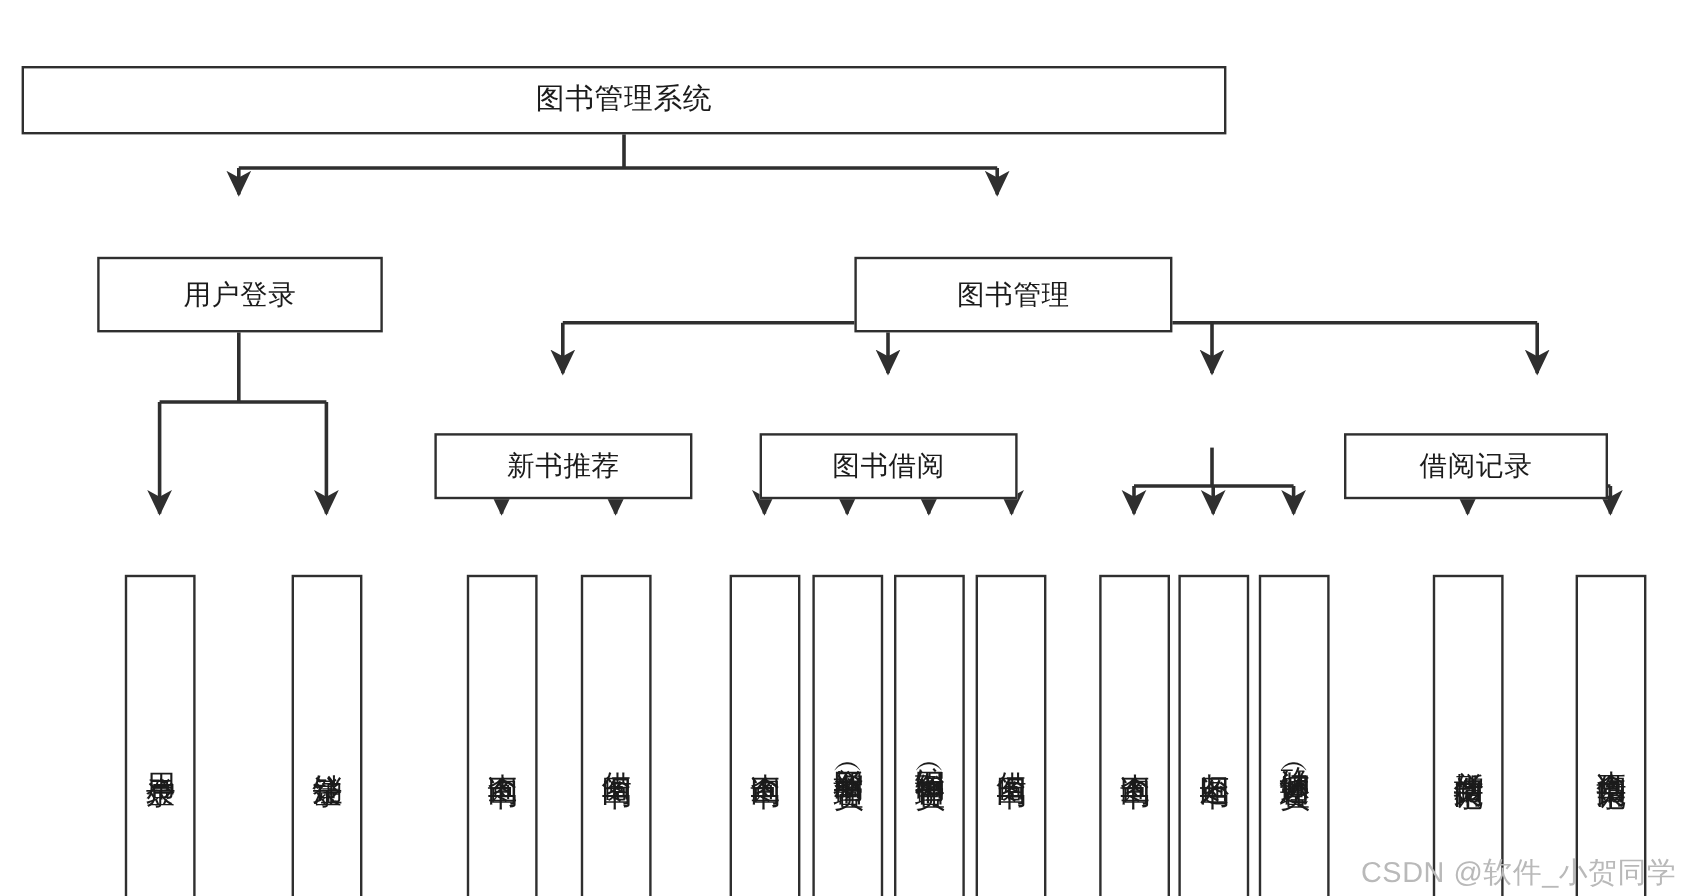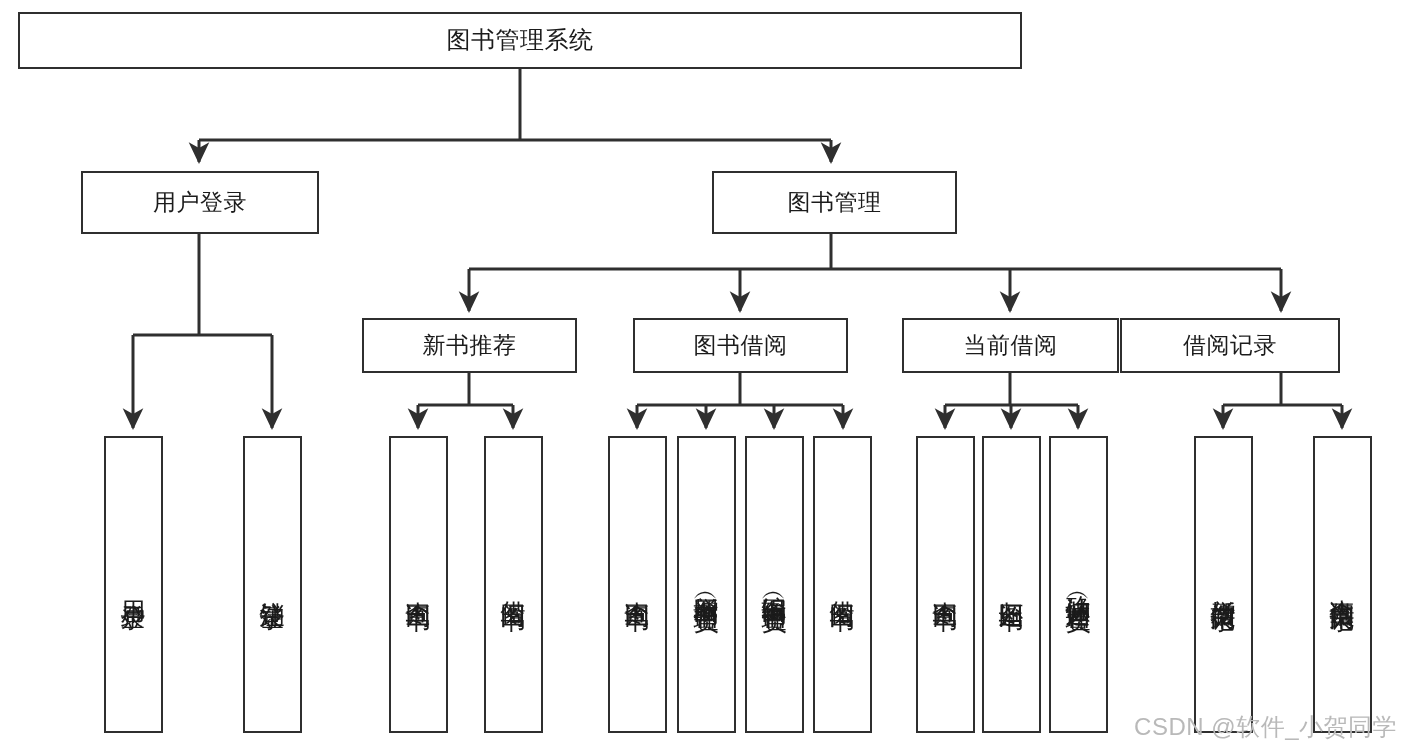--- a/index.html
+++ b/index.html
@@ -28,20 +28,21 @@
   }
   .node {
     position: absolute;
     box-sizing: border-box;
     background: #ffffff;
     border: 2px solid #2f2f2f;
     display: flex;
     align-items: center;
     justify-content: center;
     color: #1b1b1b;
+    margin-top: 43px;
   }
   .node .label {
     display: block;
     text-align: center;
     line-height: 1.18;
     white-space: nowrap;
   }
   
   .node.h .label {
     font-size: 23px;
@@ -128,33 +129,30 @@
     </g>
   </svg>
 
   <div class="node h root" style="left:18px; top:12px; width:1004px; height:57px;">
     <span class="label">图书管理系统</span>
   </div>
 
   <div class="node h" style="left:81px; top:171px; width:238px; height:63px;">
     <span class="label">用户登录</span>
   </div>
-  <div class="node h" style="left:712px; top:171px; width:245px; height:63px;">
+  <div class="node h" style="left:712px; top:171px; width:265px; height:63px;">
     <span class="label">图书管理</span>
   </div>
 
   <div class="node h" style="left:362px; top:318px; width:215px; height:55px;">
     <span class="label">新书推荐</span>
   </div>
   <div class="node h" style="left:633px; top:318px; width:215px; height:55px;">
     <span class="label">图书借阅</span>
   </div>
-  <div class="node h" style="left:902px; top:318px; width:217px; height:55px;">
-    <span class="label">当前借阅</span>
-  </div>
   <div class="node h" style="left:1120px; top:318px; width:220px; height:55px;">
     <span class="label">借阅记录</span>
   </div>
 
   <div class="node v" style="left:104px; top:436px; width:59px; height:297px;">
     <span class="label">用户登录</span>
   </div>
   <div class="node v" style="left:243px; top:436px; width:59px; height:297px;">
     <span class="label">注销登录</span>
   </div>

